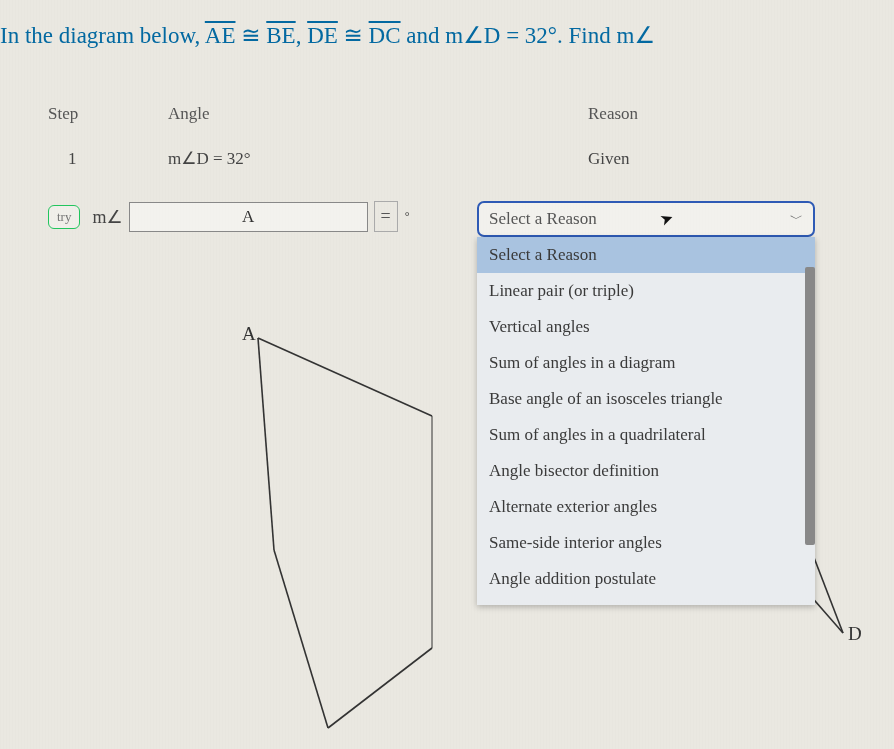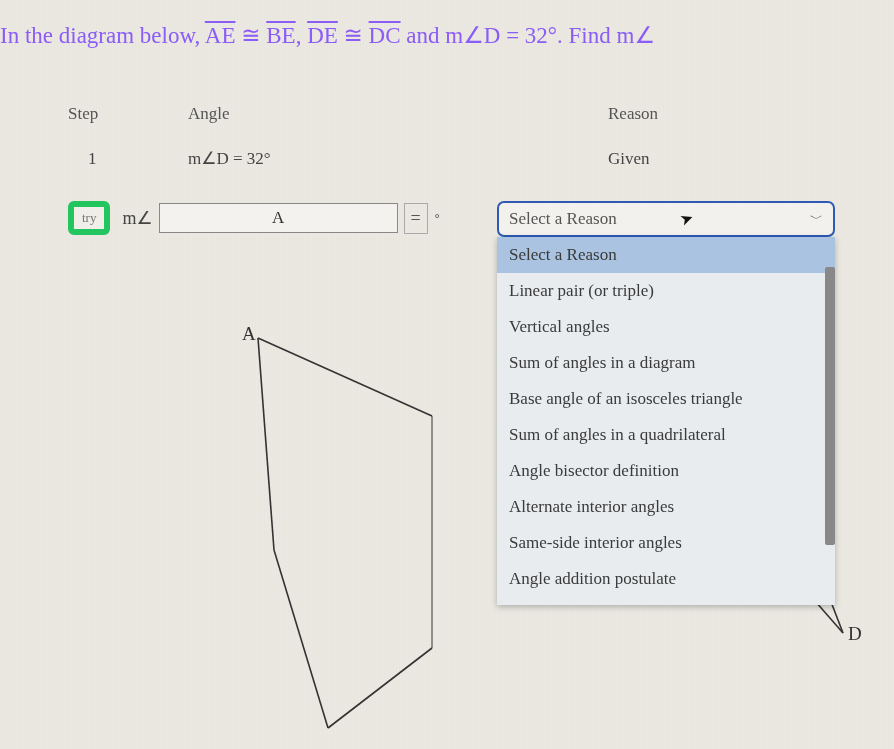--- a/index.html
+++ b/index.html
@@ -6,35 +6,35 @@
     body {
       font-family: Georgia, 'Times New Roman', serif;
       background: repeating-linear-gradient(90deg, #e8e6df 0px, #e8e6df 1px, #eae8e1 1px, #eae8e1 3px);
       width: 894px;
       height: 749px;
       overflow: hidden;
       position: relative;
     }
     .question {
       font-size: 23px;
-      color: #8b5cf6;
+      color: #0369a1;
       padding: 22px 0 0 0;
       white-space: nowrap;
     }
     .overline { text-decoration: overline; }
-    .content { position: relative; padding: 0 0 0 48px; margin-left: 20px; }
+    .content { position: relative; padding: 0 0 0 48px; }
     .headers { display: flex; margin-top: 55px; color: #555; font-size: 17px; }
     .col-step { width: 120px; }
     .col-angle { width: 420px; }
     .col-reason { }
     .row1 { display: flex; margin-top: 24px; align-items: center; color: #444; font-size: 17px; }
     .row1 .col-step { padding-left: 20px; }
     .row2 { display: flex; margin-top: 32px; align-items: center; }
     .try-btn {
-      border: 6px solid #22c55e; border-radius: 6px;
+      border: 1px solid #22c55e; border-radius: 6px;
       padding: 3px 8px; font-size: 13px; color: #777;
       background: rgba(255,255,255,0.3); font-family: Georgia, serif;
       cursor: pointer;
     }
     .angle-expr { display: flex; align-items: center; gap: 6px; font-size: 18px; color: #444; }
     .input-box {
       border: 1px solid #888; background: rgba(255,255,255,0.45);
       padding: 4px 14px; min-width: 42px; text-align: center;
       font-size: 17px; color: #333; font-family: Georgia, serif;
     }
@@ -118,21 +118,21 @@
     <div class="cursor-arrow">➤</div>
 
     <div class="dropdown">
       <div class="opt sel">Select a Reason</div>
       <div class="opt">Linear pair (or triple)</div>
       <div class="opt">Vertical angles</div>
       <div class="opt">Sum of angles in a diagram</div>
       <div class="opt">Base angle of an isosceles triangle</div>
       <div class="opt">Sum of angles in a quadrilateral</div>
       <div class="opt">Angle bisector definition</div>
-      <div class="opt">Alternate interior angles</div>
+      <div class="opt">Alternate exterior angles</div>
       <div class="opt">Same-side interior angles</div>
       <div class="opt last">Angle addition postulate</div>
       <div class="dropdown-scroll"></div>
     </div>
   </div>
 </div>
 
 <div class="diagram">
   <svg width="820" height="420">
     <line x1="210" y1="20" x2="226" y2="232" stroke="#333" stroke-width="1.6"></line>

